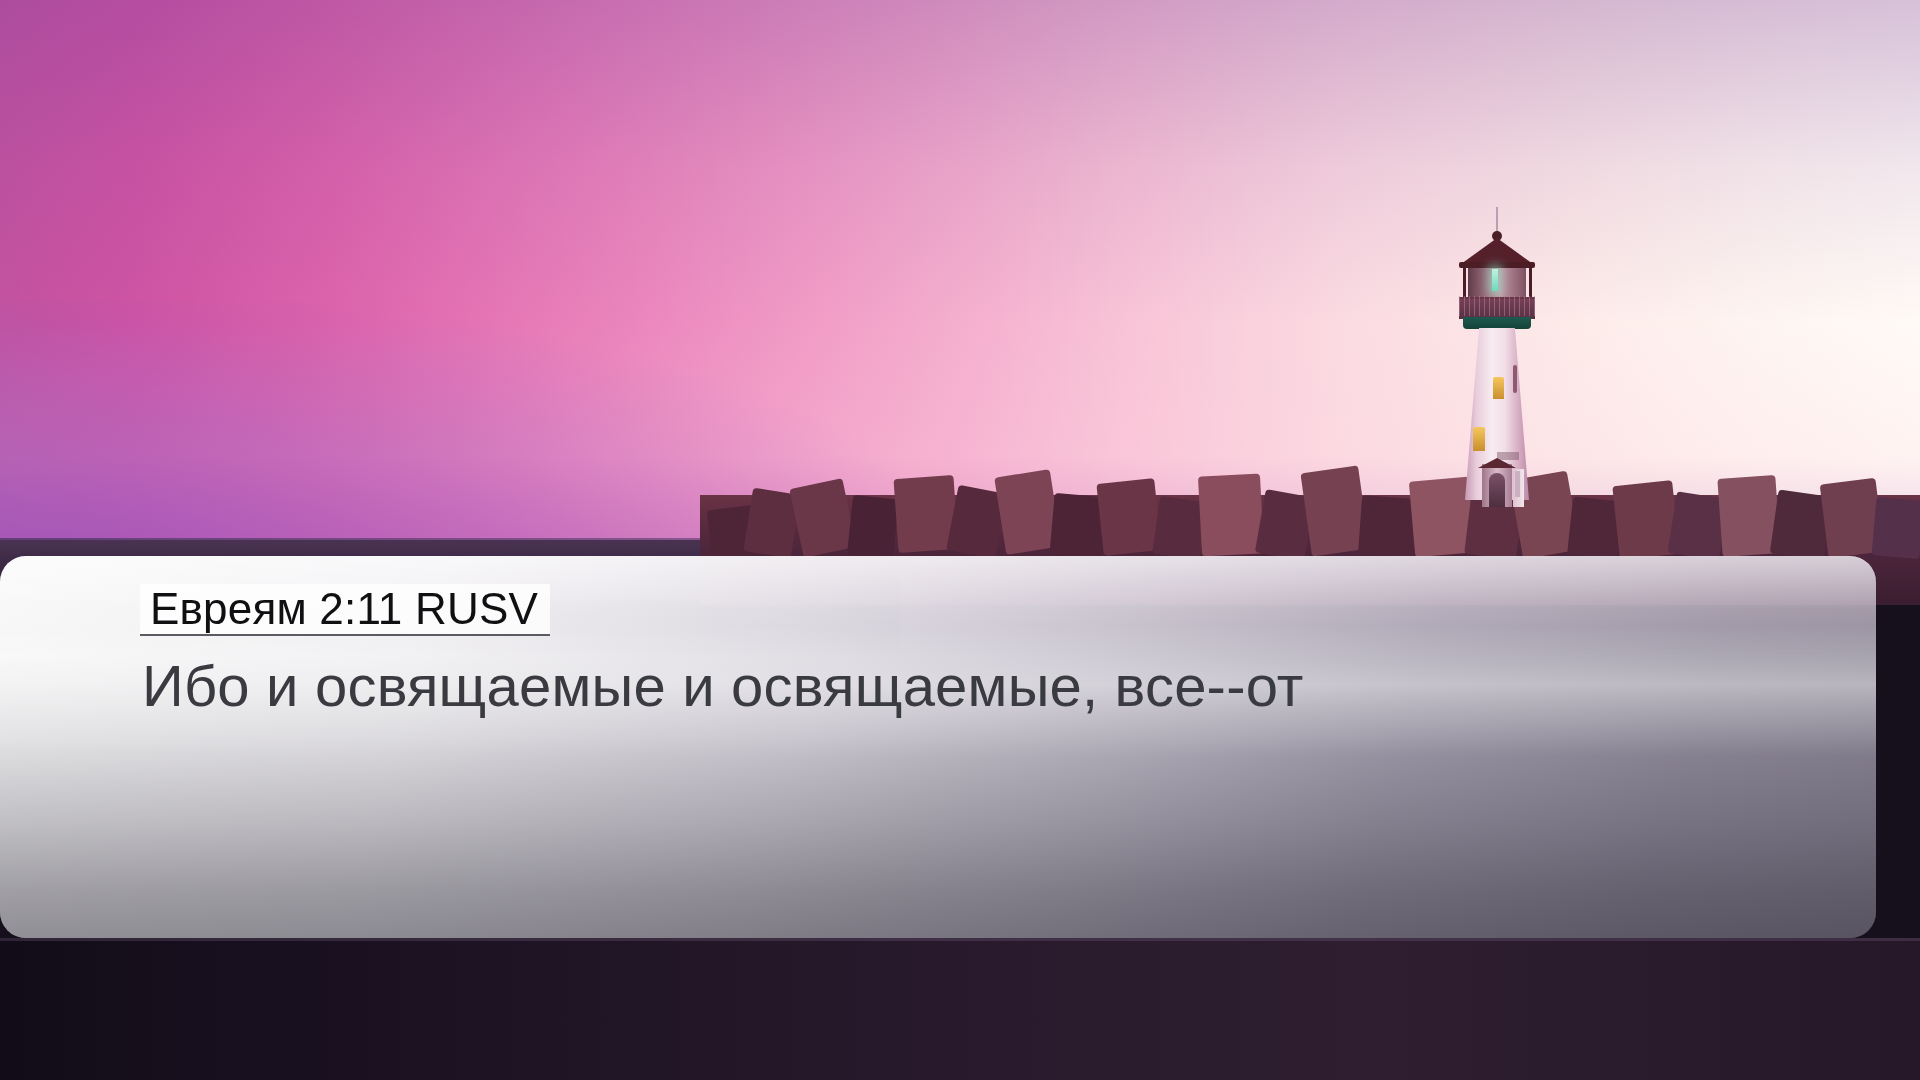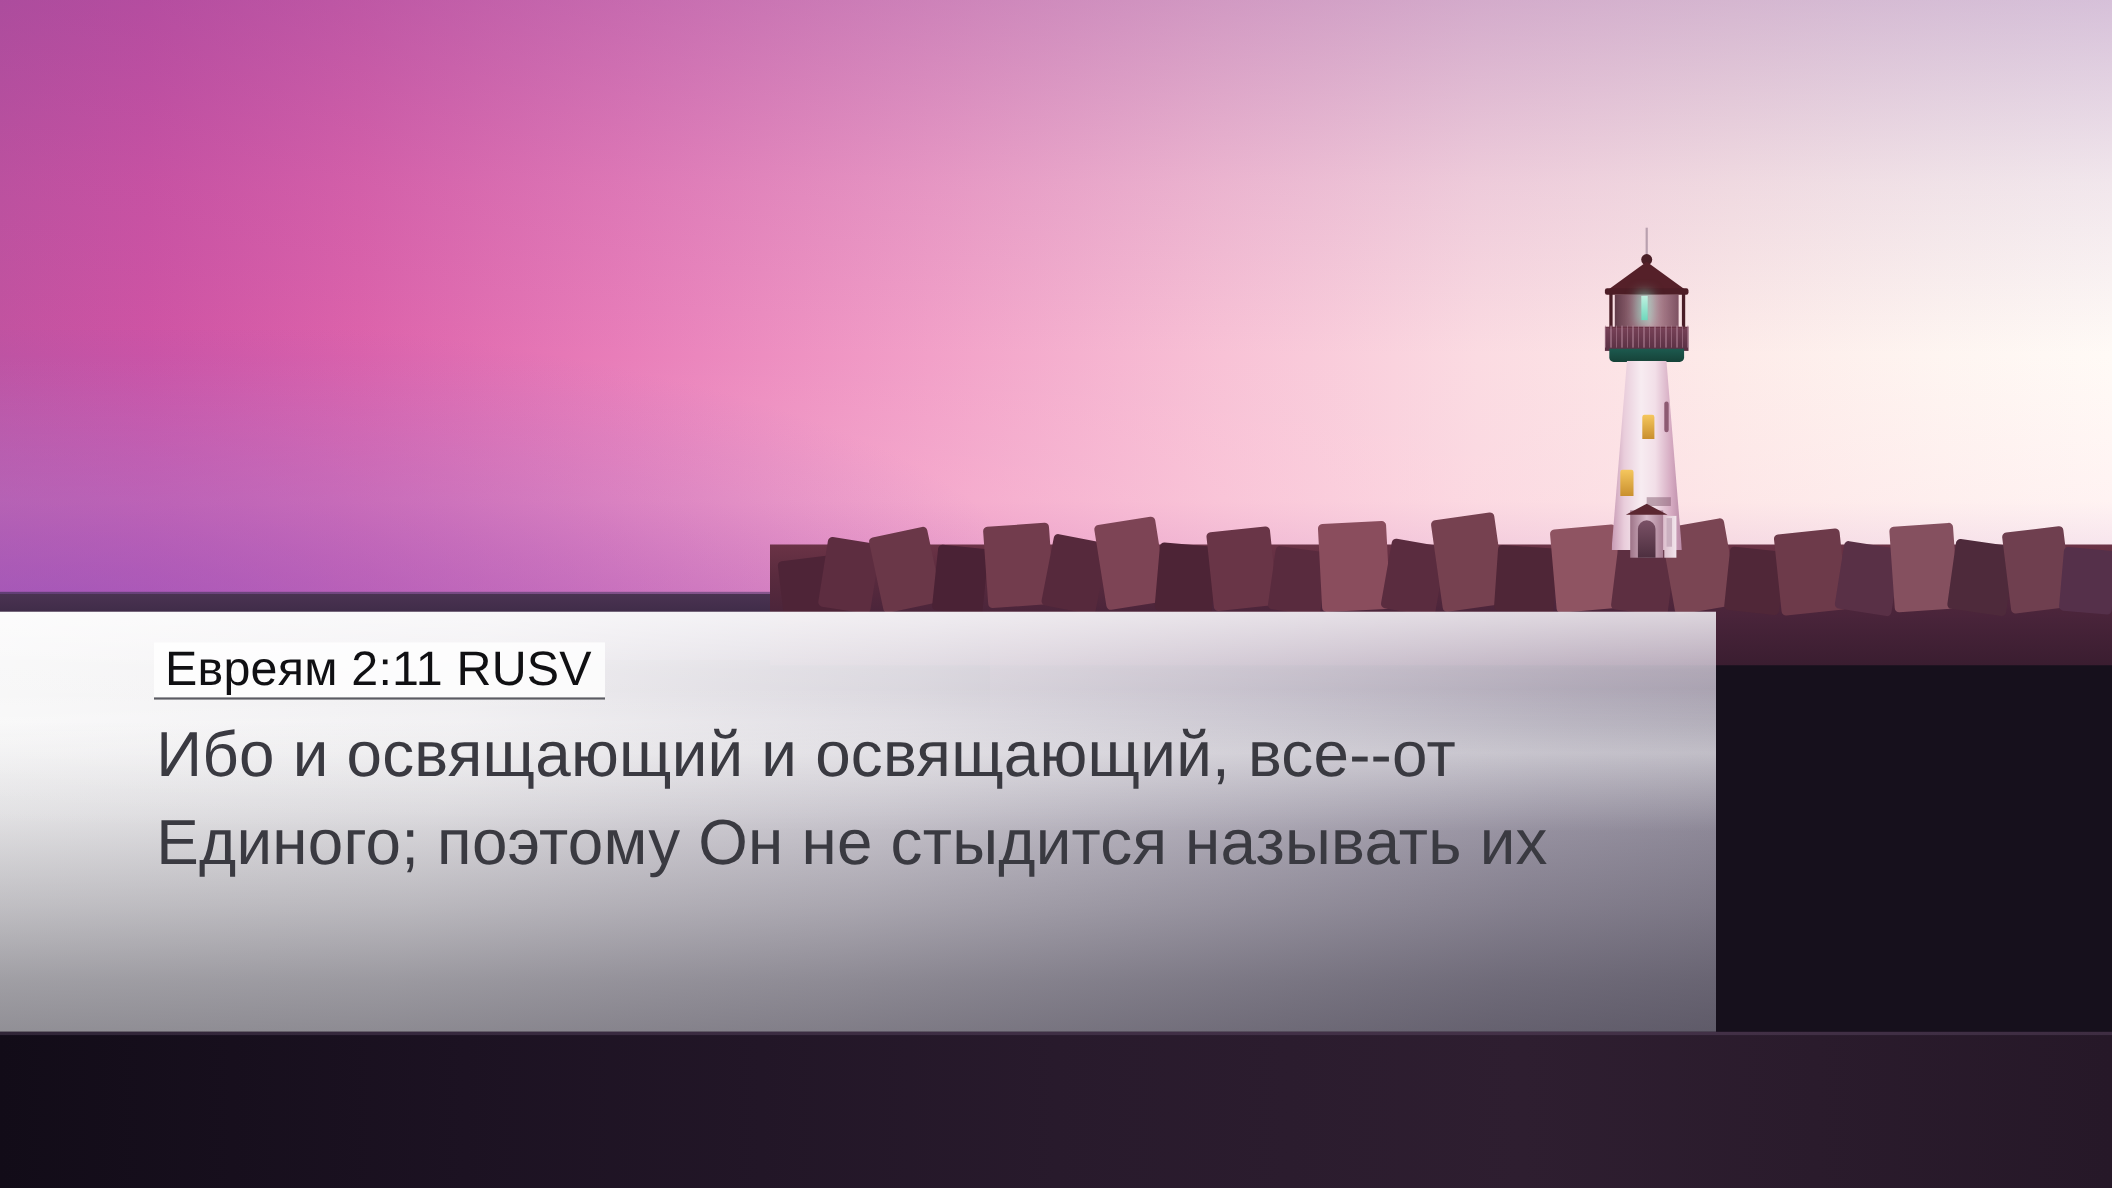--- a/index.html
+++ b/index.html
@@ -240,23 +240,24 @@
     position: absolute; left: 60px; top: 245px;
     width: 22px; height: 8px;
     background: rgba(120, 80, 100, 0.45);
   }
 
   
   .overlay {
     position: absolute;
     left: 0;
     top: 556px;
-    width: 1560px;
+    width: 1876px;
     height: 382px;
     overflow: hidden;
+    border-radius: 26px;
   }
   
   .overlay-wash {
     position: absolute;
     left: 0; top: 0;
     width: 1920px; height: 382px;
     background:
       linear-gradient(105deg,
         rgba(255,255,255,0.97) 0%,
         rgba(252,251,253,0.94) 22%,
@@ -431,22 +432,21 @@
     <div class="overlay-streak"></div>
     <div class="overlay-shade"></div>
 
     <div class="ref-wrap">
       <span class="ref-box">
         <span class="ref-text">Евреям 2:11 RUSV</span>
       </span>
     </div>
 
     <div class="verse">
-      <div class="verse-line">Ибо и освящающий и освящающий, все--от</div>
-      <div class="verse-line">Единого; поэтому Он не стыдится называть их</div>
+      <div class="verse-line">Ибо и освящаемые и освящаемые, все--от</div>
     </div>
   </div>
 
   <div class="bottombar">
     <div class="bottombar-hi"></div>
   </div>
 
 </div>
 
 </body></html>

